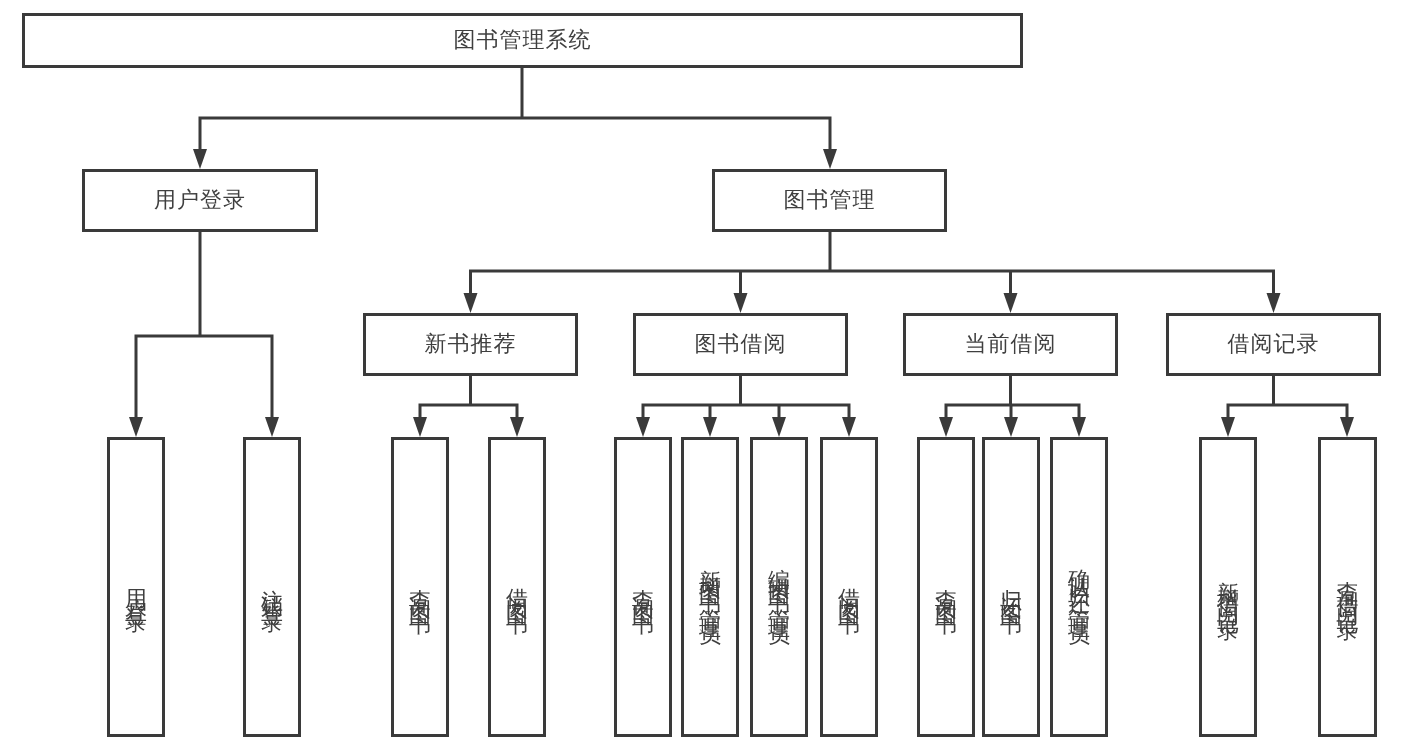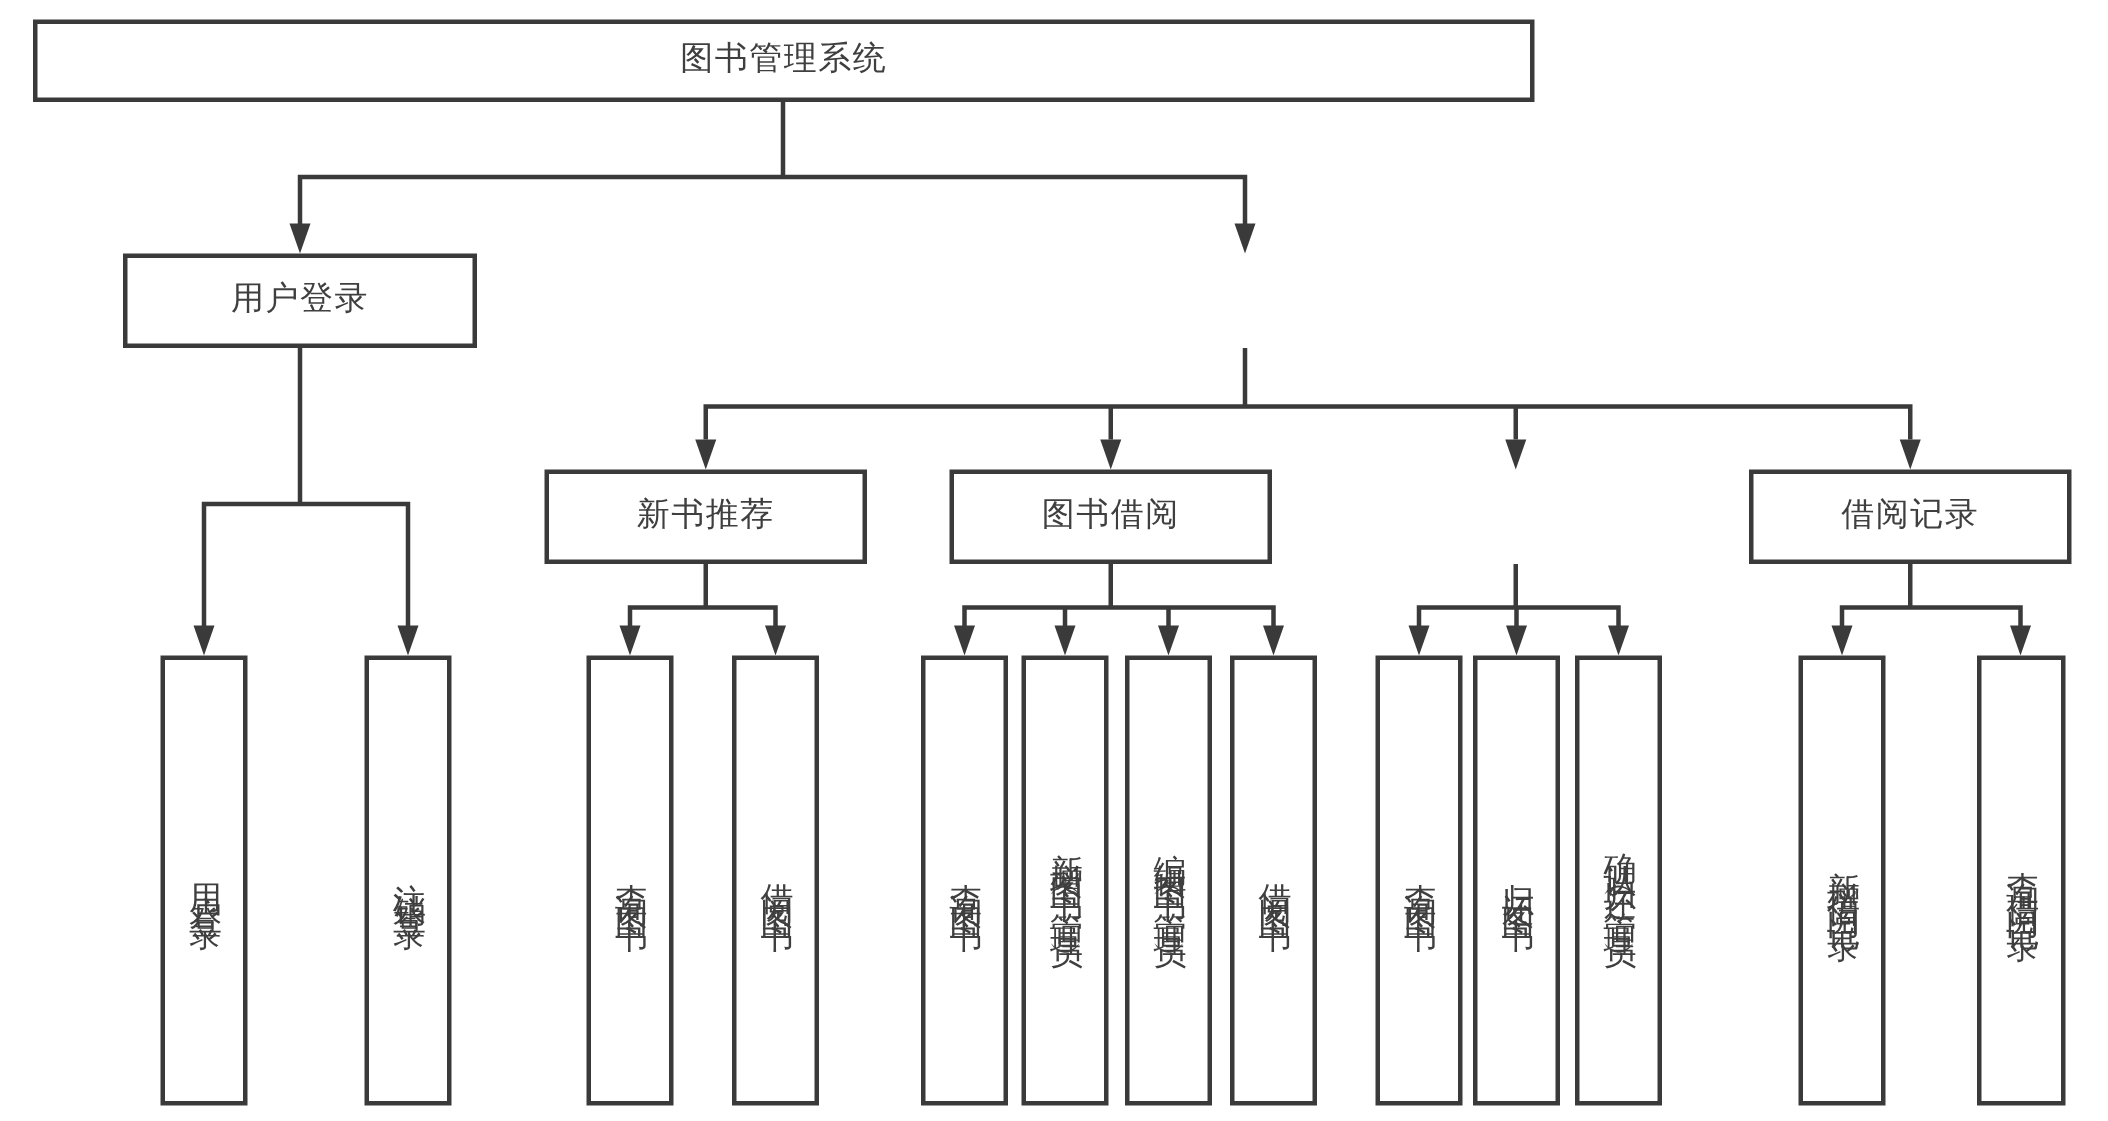--- a/index.html
+++ b/index.html
@@ -91,23 +91,25 @@
     <g>
       <path d="M1273.5 376 V 406.5 M1228 418 V 405 H 1347 V 418"></path>
       <polygon points="1221,417 1235,417 1228,437"></polygon>
       <polygon points="1340,417 1354,417 1347,437"></polygon>
     </g>
   </svg>
 
   <div class="node h-node" style="left:22px;top:13px;width:1001px;height:55px;text-align:right;">图书管理系统</div>
 
   <div class="node h-node" style="left:82px;top:169px;width:236px;height:63px;">用户登录</div>
+  <div class="node h-node" style="left:712px;top:169px;width:235px;height:63px;">图书管理</div>
 
   <div class="node h-node" style="left:633px;top:313px;width:215px;height:63px;">图书借阅</div>
   <div class="node h-node" style="left:363px;top:313px;width:215px;height:63px;">新书推荐</div>
+  <div class="node h-node" style="left:903px;top:313px;width:215px;height:63px;">当前借阅</div>
   <div class="node h-node" style="left:1166px;top:313px;width:215px;height:63px;">借阅记录</div>
 
   <div class="node v-node" style="left:107px;top:437px;width:58px;height:300px;">用户登录</div>
   <div class="node v-node" style="left:243px;top:437px;width:58px;height:300px;">注销登录</div>
 
   <div class="node v-node" style="left:391px;top:437px;width:58px;height:300px;">查询图书</div>
   <div class="node v-node" style="left:488px;top:437px;width:58px;height:300px;">借阅图书</div>
 
   <div class="node v-node" style="left:614px;top:437px;width:58px;height:300px;">查询图书</div>
   <div class="node v-node" style="left:681px;top:437px;width:58px;height:300px;">新增图书（管理员）</div>

